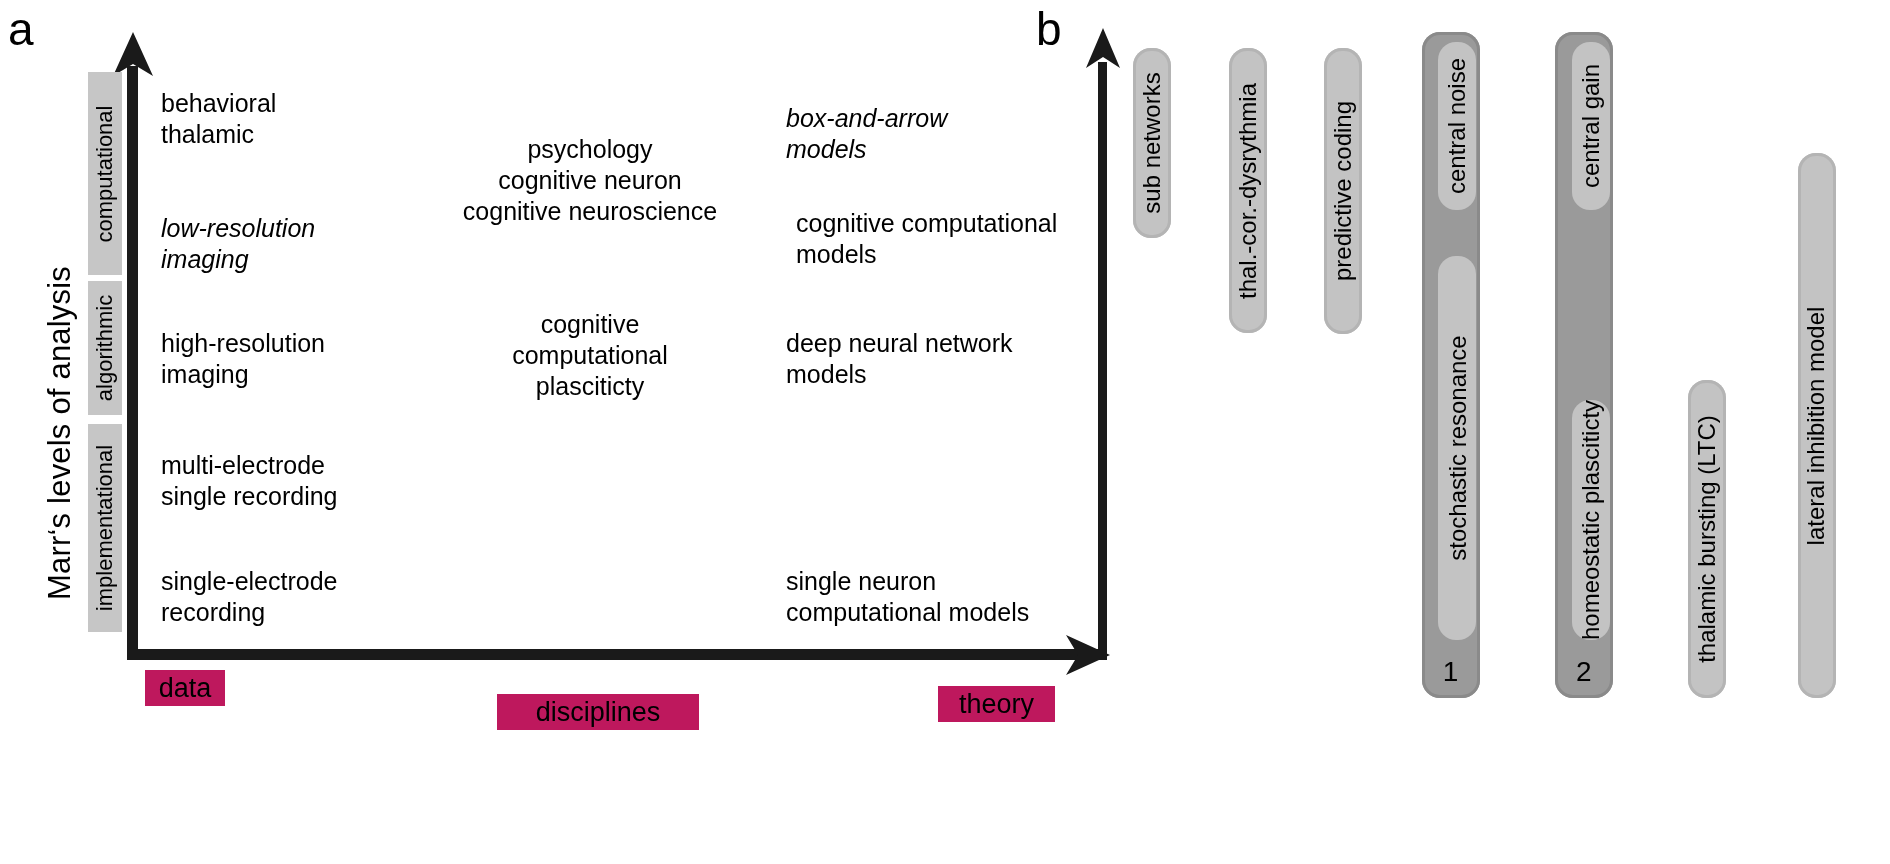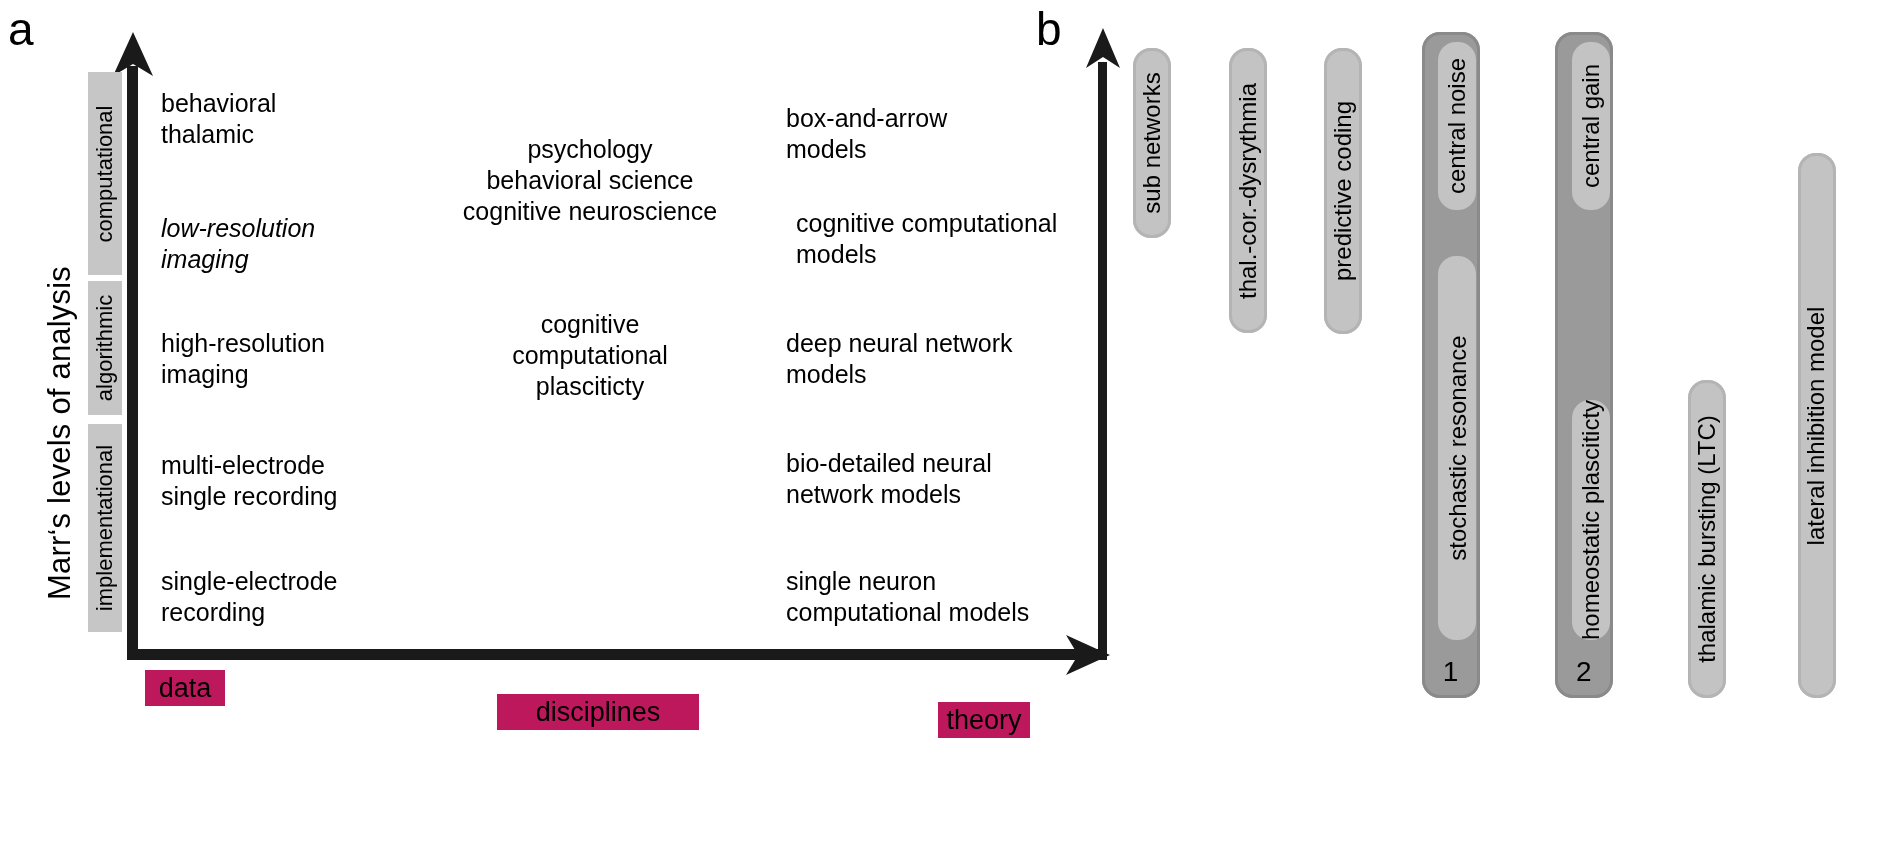--- a/index.html
+++ b/index.html
@@ -140,40 +140,38 @@
   <div class="cell left" style="left:161px; top:213px; width:300px;font-style:italic;">low-resolution
 imaging</div>
   <div class="cell left" style="left:161px; top:328px; width:300px;">high-resolution
 imaging</div>
   <div class="cell left" style="left:161px; top:450px; width:320px;">multi-electrode
 single recording</div>
   <div class="cell left" style="left:161px; top:566px; width:320px;">single-electrode
 recording</div>
 
   <div class="cell mid" style="left:380px; top:134px; width:420px;">psychology
-behavioral science
+cognitive neuron
 cognitive neuroscience</div>
   <div class="cell mid" style="left:380px; top:309px; width:420px;">cognitive
 computational
 plasciticty</div>
 
-  <div class="cell right" style="left:786px; top:103px; width:320px;">box-and-arrow
+  <div class="cell right" style="left:786px; top:103px; width:320px;font-style:italic;">box-and-arrow
 models</div>
   <div class="cell right" style="left:796px; top:208px; width:330px;">cognitive computational
 models</div>
   <div class="cell right" style="left:786px; top:328px; width:330px;">deep neural network
 models</div>
-  <div class="cell right" style="left:786px; top:448px; width:330px;">bio-detailed neural
-network models</div>
   <div class="cell right" style="left:786px; top:566px; width:340px;">single neuron
 computational models</div>
 
   <div class="xlabel-box" style="left:145px; top:670px; width:80px;">data</div>
   <div class="xlabel-box" style="left:497px; top:670px; width:202px;margin-top:24px;">disciplines</div>
-  <div class="xlabel-box" style="left:938px; top:702px; width:92px;">theory</div>
+  <div class="xlabel-box" style="left:938px; top:686px; width:117px;">theory</div>
 
   <div class="panel-letter" style="left:1036px; top:6px;">b</div>
 
   <div class="axis-line" style="left:1098px; top:62px; width:9px; height:598px;"></div>
   <svg style="position:absolute; left:1083px; top:26px; width:40px; height:44px;" viewBox="0 0 40 44">
     <polygon points="20,2 37,42 20,31 3,42" fill="#1a1a1a"></polygon>
   </svg>
 
   <div class="pill light" style="left:1133px; top:48px; width:38px; height:190px;">
     <span class="pill-label">sub networks</span>

